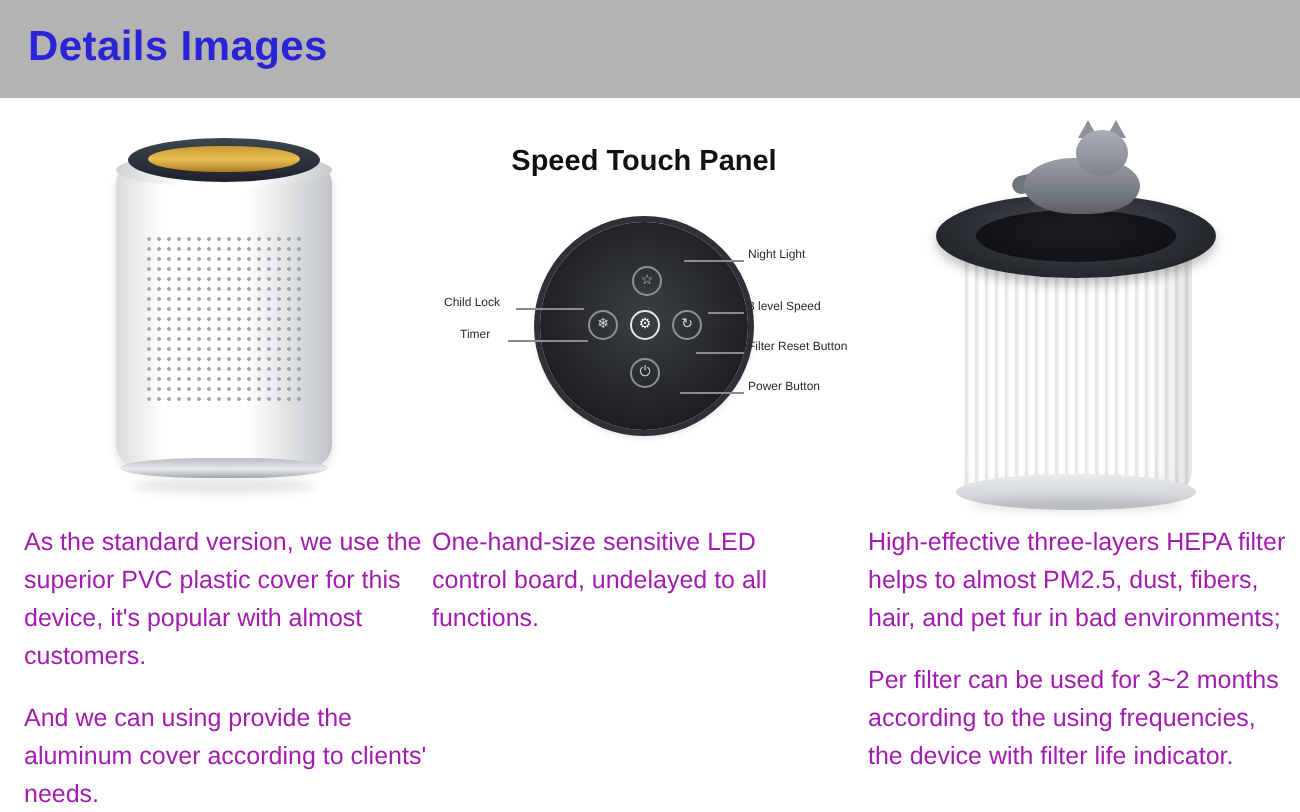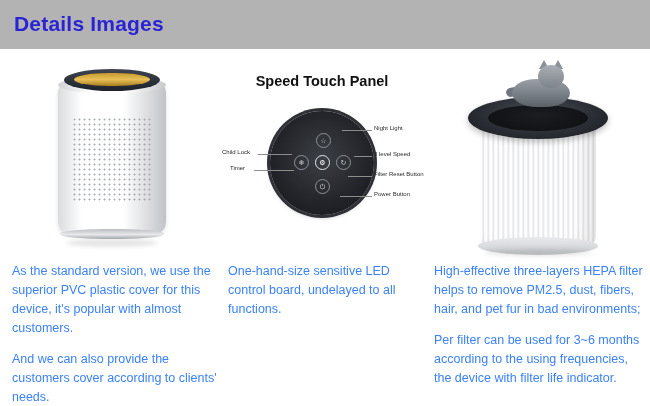--- a/index.html
+++ b/index.html
@@ -48,24 +48,24 @@
 
   .img-area {
     position: relative;
     height: 200px;
   }
   .caption-block {
     position: absolute;
     top: 262px;
     font-size: 12.5px;
     line-height: 19px;
-    color: #3b82f6;
+    color: #a21caf;
   }
   .c1-text { left: 12px;  width: 208px; }
-  .c2-text { left: 228px; width: 200px; }
+  .c2-text { left: 216px; width: 200px; }
   .c3-text { left: 434px; width: 212px; }
   .caption-block p {
     margin: 0 0 12px 0;
   }
   .caption-block p:last-child { margin-bottom: 0; }
 
   
   .purifier {
     position: absolute;
     left: 48px;
@@ -374,25 +374,25 @@
           <div class="cat-ear r"></div>
           <div class="cat-head"></div>
         </div>
         <div class="fl-shadow"></div>
       </div>
     </div>
   </div>
 
   <div class="caption-block c1-text">
     <p>As the standard version, we use the superior PVC plastic cover for this device, it's popular with almost customers.</p>
-    <p>And we can also provide the customers cover according to clients' needs.</p>
+    <p>And we can using provide the aluminum cover according to clients' needs.</p>
   </div>
 
   <div class="caption-block c2-text">
     <p>One-hand-size sensitive LED control board, undelayed to all functions.</p>
   </div>
 
   <div class="caption-block c3-text">
-    <p>High-effective three-layers HEPA filter helps to remove PM2.5, dust, fibers, hair, and pet fur in bad environments;</p>
-    <p>Per filter can be used for 3~6 months according to the using frequencies, the device with filter life indicator.</p>
+    <p>High-effective three-layers HEPA filter helps to almost PM2.5, dust, fibers, hair, and pet fur in bad environments;</p>
+    <p>Per filter can be used for 3~2 months according to the using frequencies, the device with filter life indicator.</p>
   </div>
 
 </div>
 
 </body></html>

